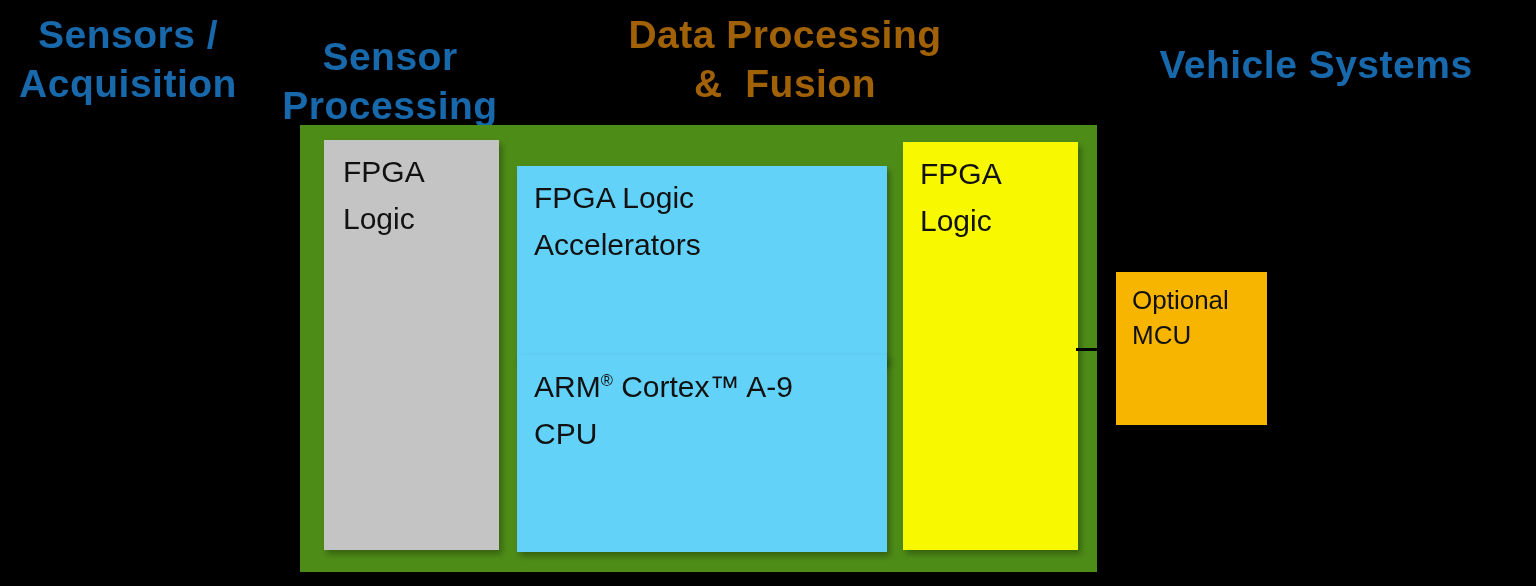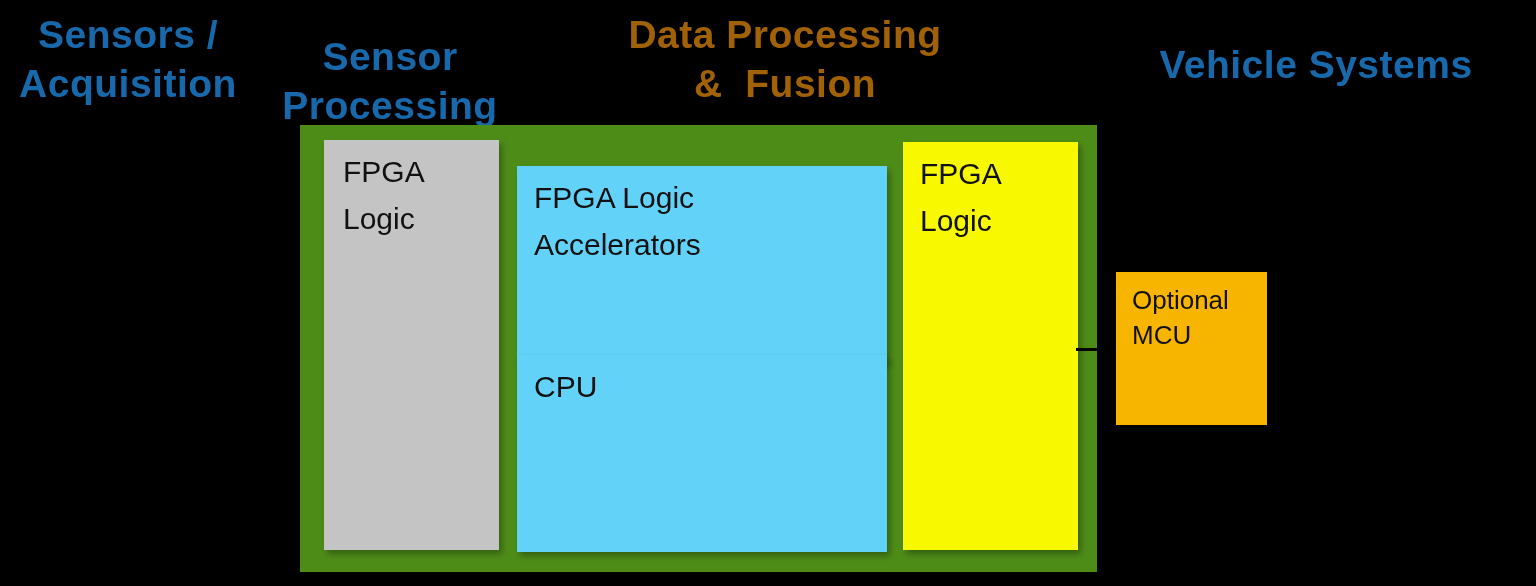--- a/index.html
+++ b/index.html
@@ -113,20 +113,21 @@
 
   <div class="block block-accel" style="background-color: rgb(99, 210, 248);">
     <div class="pad">
         <div class="line">FPGA Logic</div>
         <div class="line">Accelerators</div>
       </div>
   </div>
 
   <div class="block block-cpu" style="background-color: rgb(99, 210, 248);">
     <div class="pad">
+        <div class="line">ARM<sup>®</sup> Cortex™ A-9</div>
         <div class="line">CPU</div>
       </div>
   </div>
 
   <div class="block block-yellow" style="background-color: rgb(248, 248, 0);">
     <div class="pad">
         <div class="line">FPGA</div>
         <div class="line">Logic</div>
       </div>
   </div>

